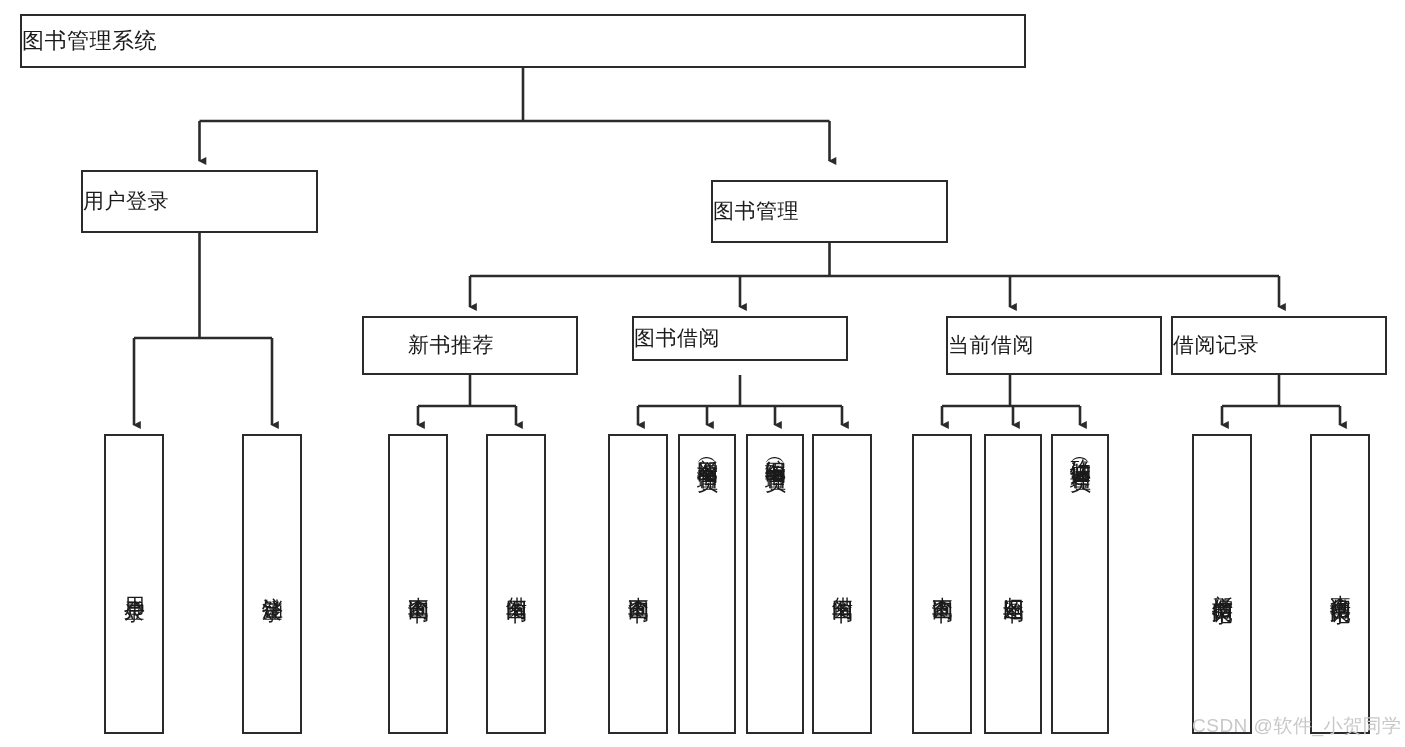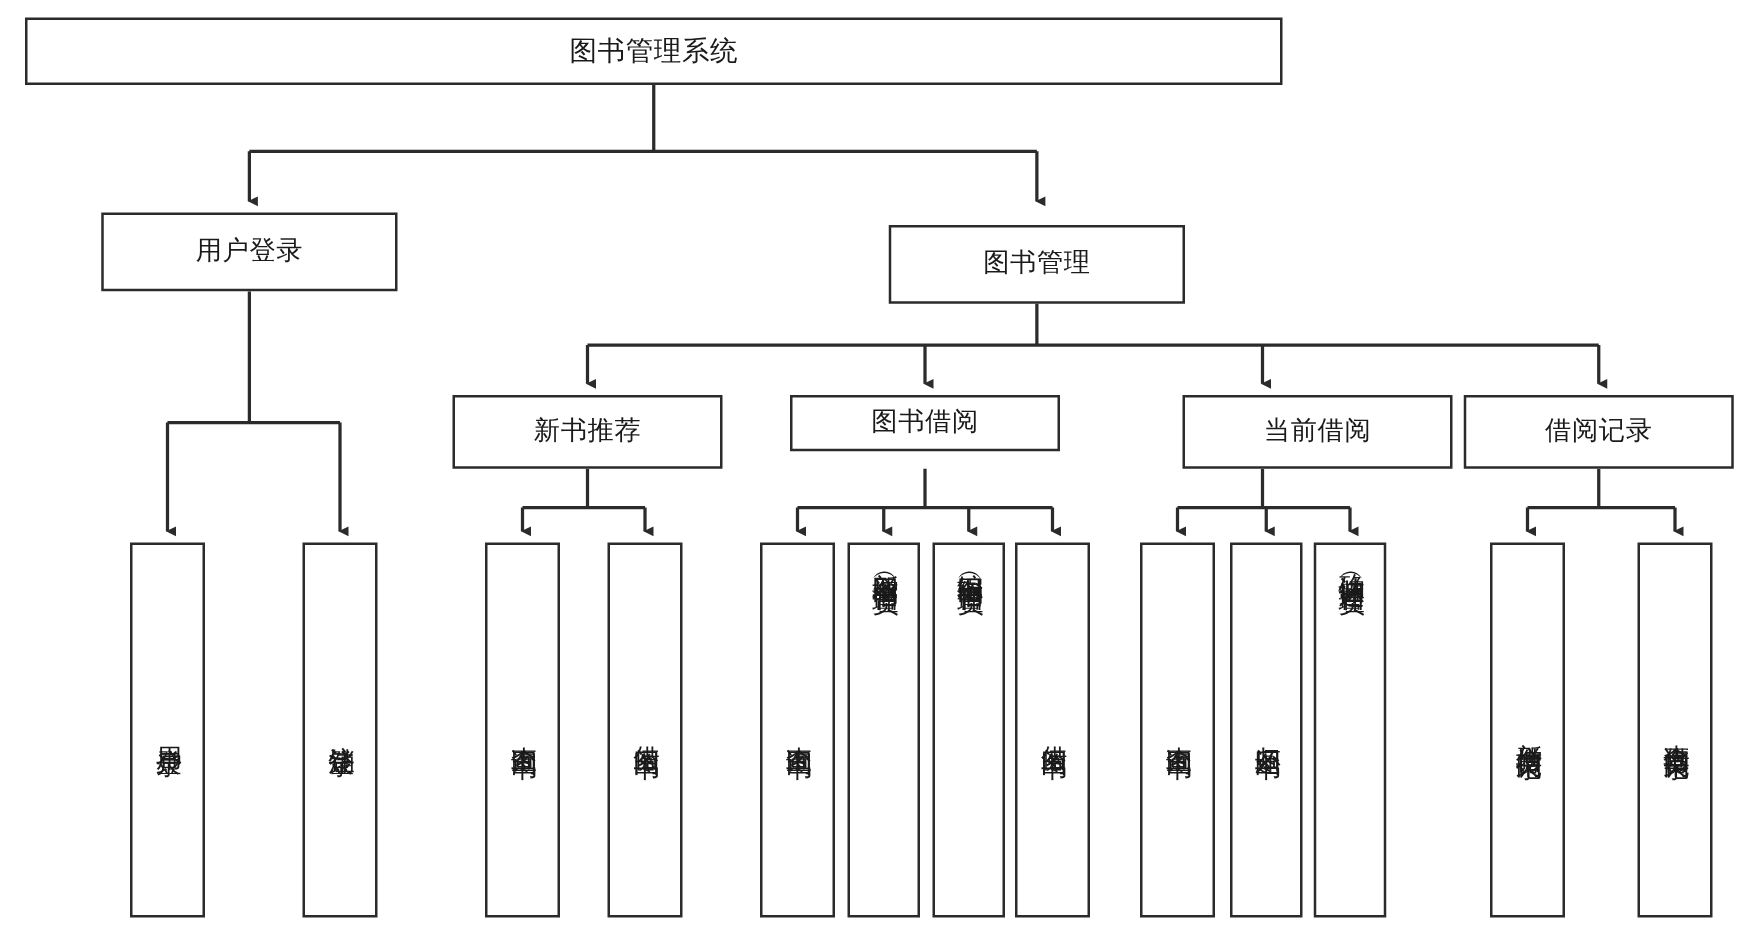--- a/index.html
+++ b/index.html
@@ -25,21 +25,20 @@
     height: 747px;
     pointer-events: none;
   }
   .node {
     position: absolute;
     box-sizing: border-box;
     background: #ffffff;
     border: 2px solid #2b2b2b;
     display: flex;
     align-items: center;
-    justify-content: center;
   }
   .node .label {
     color: #1a1a1a;
     line-height: 1.18;
     white-space: nowrap;
   }
   
   .node.horiz .label {
     font-size: 21px;
     letter-spacing: 0.5px;
@@ -122,21 +121,21 @@
     <span class="label">图书管理系统</span>
   </div>
 
   <div class="node horiz" style="left: 81px; top: 170px; width: 237px; height: 63px;">
     <span class="label">用户登录</span>
   </div>
   <div class="node horiz" style="left: 711px; top: 180px; width: 237px; height: 63px;">
     <span class="label">图书管理</span>
   </div>
 
-  <div class="node horiz" style="left: 362px; top: 316px; width: 216px; height: 59px;">
+  <div class="node horiz" style="left: 362px; top: 316px; width: 216px; height: 59px; padding-left: 44px;">
     <span class="label">新书推荐</span>
   </div>
   <div class="node horiz" style="left: 632px; top: 316px; width: 216px; height: 45px;">
     <span class="label">图书借阅</span>
   </div>
   <div class="node horiz" style="left: 902px; top: 316px; width: 216px; height: 59px; margin-left: 44px;">
     <span class="label">当前借阅</span>
   </div>
   <div class="node horiz" style="left: 1171px; top: 316px; width: 216px; height: 59px;">
     <span class="label">借阅记录</span>
@@ -179,13 +178,14 @@
     <span class="label">确认归还（管理员）</span>
   </div>
 
   <div class="node vert mid" style="left: 1192px; top: 434px; width: 60px; height: 300px;">
     <span class="label">新增借阅记录</span>
   </div>
   <div class="node vert mid" style="left: 1310px; top: 434px; width: 60px; height: 300px;">
     <span class="label">查询借阅记录</span>
   </div>
 
+  <span class="watermark" style="left:1192px; top:713px;">CSDN @软件_小贺同学</span>
 </div>
 
 </body></html>

